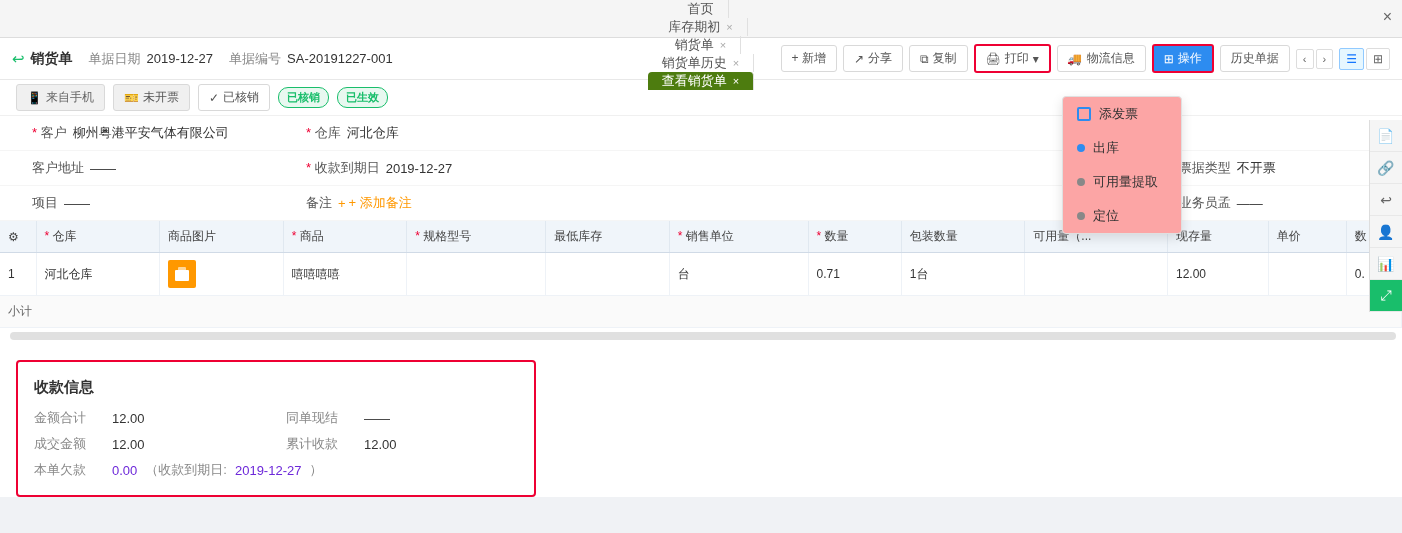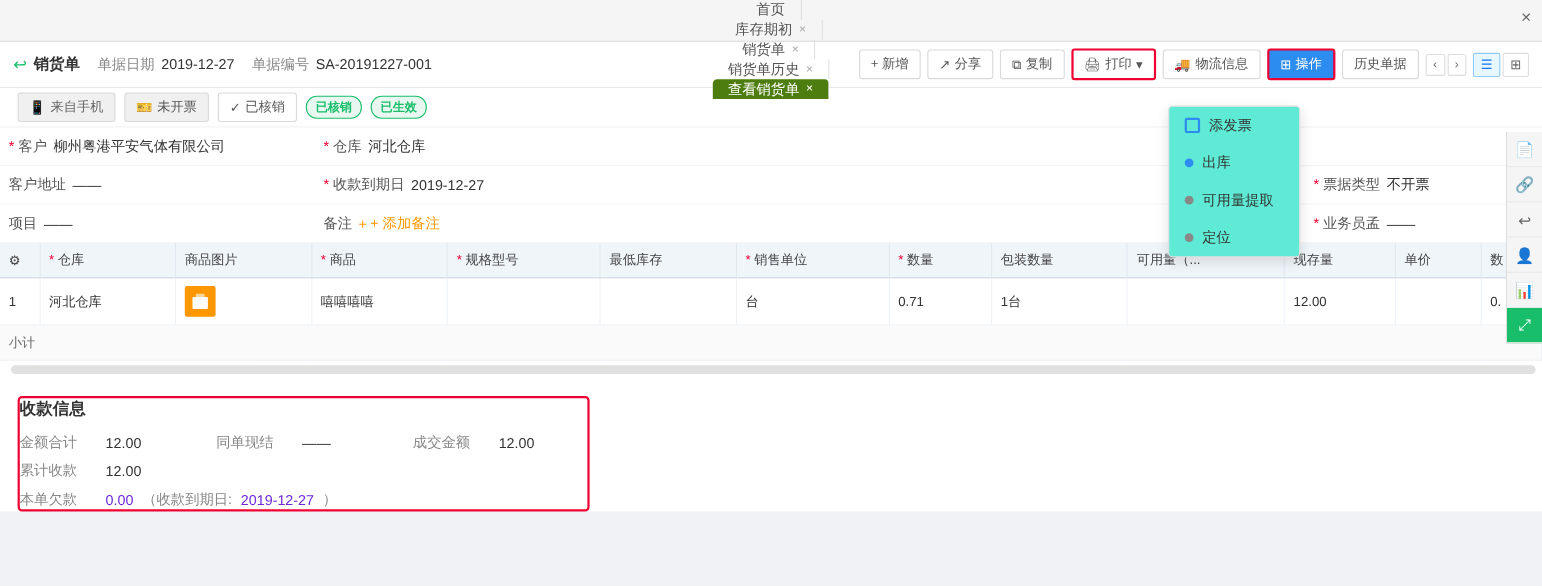--- a/index.html
+++ b/index.html
@@ -49,21 +49,21 @@
 
     
     .badge { padding: 2px 8px; border-radius: 10px; font-size: 11px; font-weight: 600; }
     .badge-success { background: #e8f8f0; color: #19be6b; border: 1px solid #19be6b; }
 
     
     .main-content { background: #fff; padding: 0; }
 
     
     .form-row {
-      display: flex; align-items: center; padding: 8px 8px; gap: 26px; flex-wrap: wrap;
+      display: flex; align-items: center; padding: 8px 32px; gap: 14px; flex-wrap: wrap;
       border-bottom: 1px solid #f5f5f5;
     }
     .form-field { display: flex; align-items: center; gap: 6px; min-width: 200px; }
     .field-label { color: #555; white-space: nowrap; }
     .field-label.required::before { content: '* '; color: #e03; }
     .field-value { color: #333; }
 
     
     .data-table { width: 100%; border-collapse: collapse; font-size: 12px; }
     .data-table th {
@@ -73,33 +73,33 @@
     }
     .data-table td {
       padding: 7px 8px; border-right: 1px solid #eef2f7;
       border-bottom: 1px solid #eef2f7; color: #333;
     }
     .data-table tr.subtotal td { background: #fafafa; color: #666; font-weight: 500; }
     .col-gear { width: 36px; text-align: center; }
 
     
     .payment-box {
-      border: 2px solid #e03; border-radius: 4px; margin: 16px; 
+      border: 2px solid #e03; border-radius: 4px; margin: 16px; padding: 16px;
       max-width: 520px; background: #fff;
     }
     .payment-title { font-size: 15px; font-weight: 600; margin-bottom: 12px; }
-    .payment-grid { display: grid; grid-template-columns: 1fr 1fr 1fr; gap: 8px 20px; }
+    .payment-grid { display: grid; grid-template-columns: 1fr 1fr; gap: 8px 20px; }
     .payment-row { display: flex; align-items: center; gap: 8px; }
     .payment-label { color: #888; white-space: nowrap; min-width: 70px; }
     .payment-value { color: #333; }
     .payment-value.overdue { color: #6d28d9; }
 
     
     .dropdown-menu {
-      position: absolute; background: #5eead4; border: 1px solid #e0e0e0;
+      position: absolute; background: #fca5a5; border: 1px solid #e0e0e0;
       border-radius: 4px; box-shadow: 0 4px 12px rgba(0,0,0,0.12);
       z-index: 100; min-width: 120px; top: 96px; right: 220px;
     }
     .dropdown-item {
       display: flex; align-items: center; gap: 8px;
       padding: 8px 14px; cursor: pointer; font-size: 13px; color: #333;
     }
     .dropdown-dot { width: 8px; height: 8px; border-radius: 50%; display: inline-block; }
     .dot-blue { background: #2d8cf0; }
 

